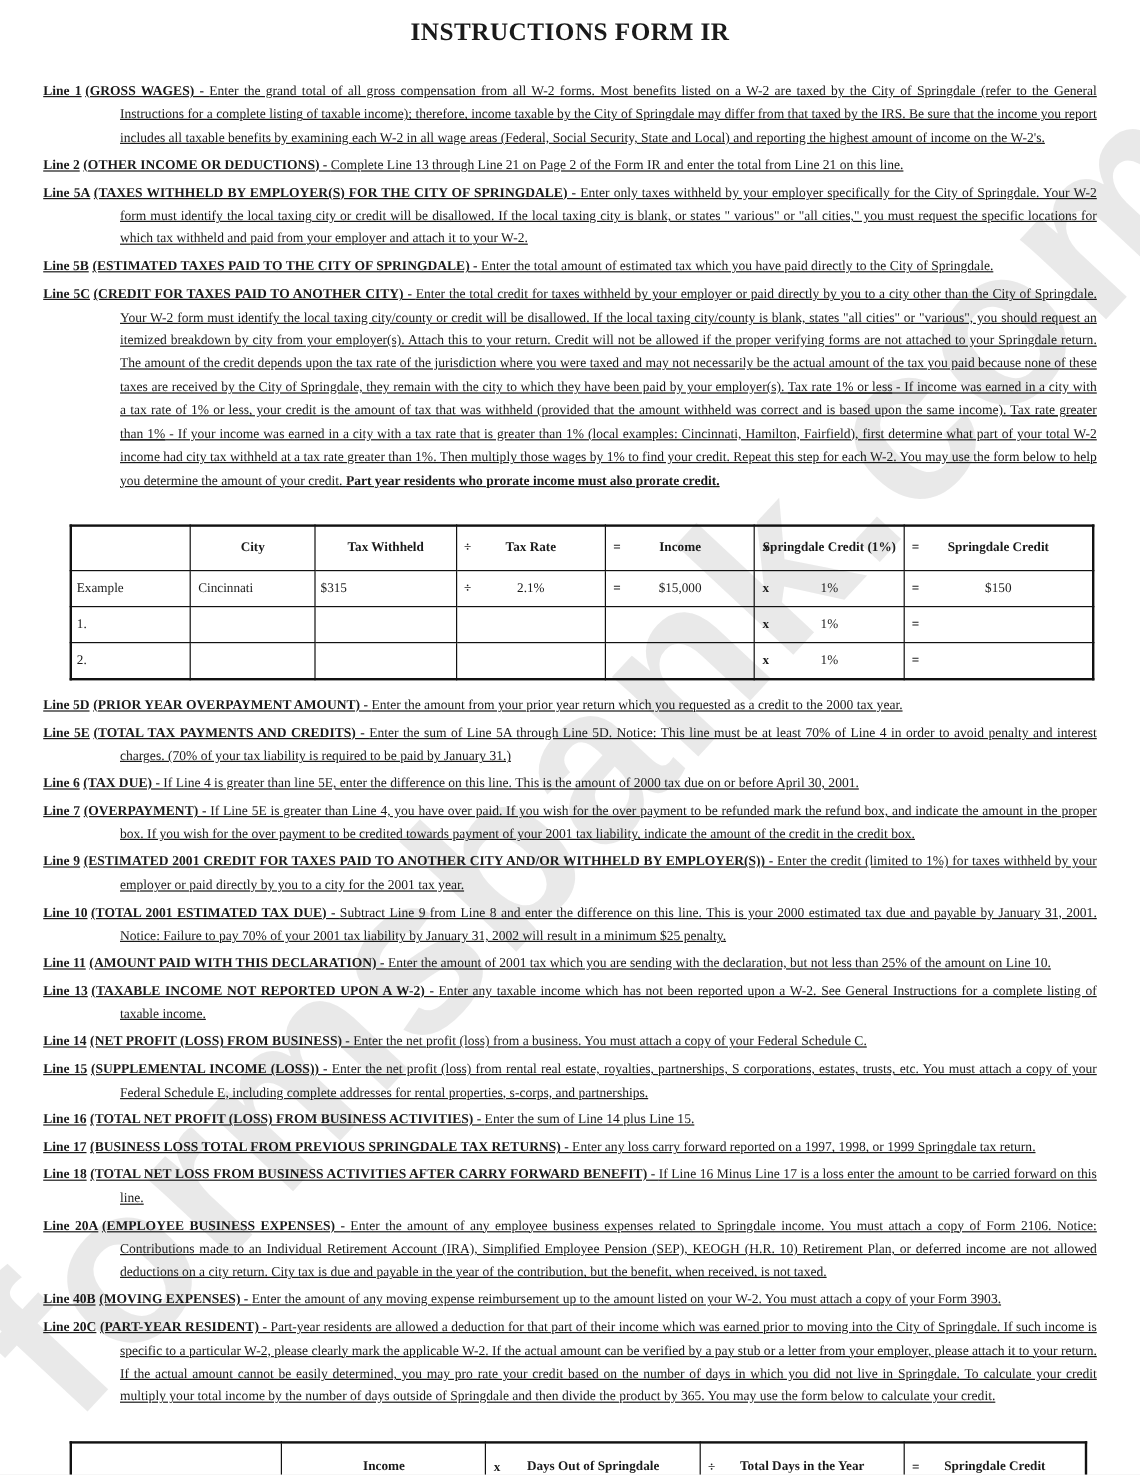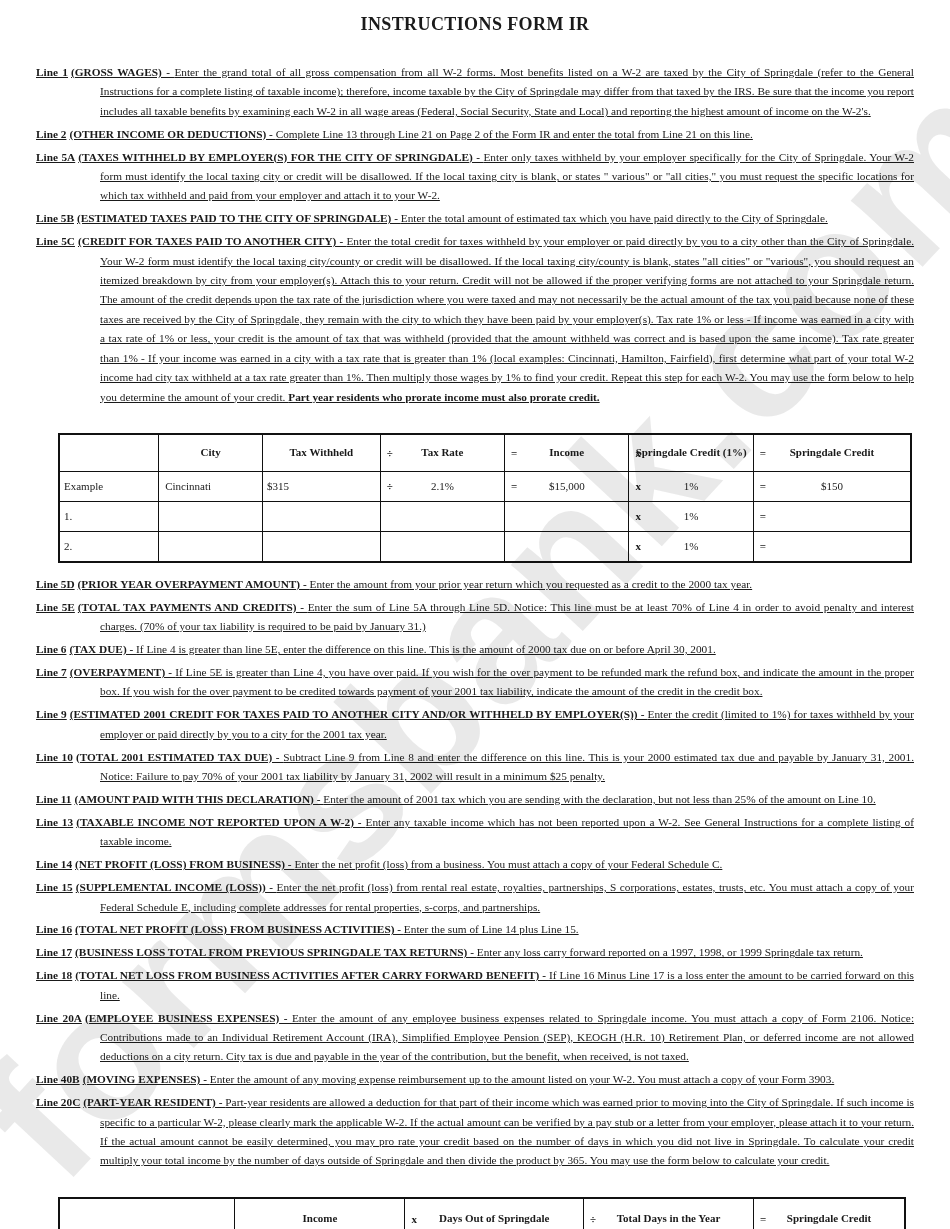--- a/index.html
+++ b/index.html
@@ -23,21 +23,21 @@
     letter-spacing:3px;
     color:#8a8a8a;
     opacity:0.18;
     white-space:nowrap;
     z-index:0;
     pointer-events:none;
   }
   .content-layer{position:relative;z-index:1;}
   .doc-title{
     text-align:center;
-    font-size:18px;
+    font-size:21px;
     font-weight:bold;
     letter-spacing:0.4px;
     margin:14px 0 28px 0;
   }
   .instruction-list{margin:0 36px 0 36px;}
   .line-item{
     font-size:11.3px;
     line-height:19.4px;
     text-align:justify;
     padding-left:64px;

